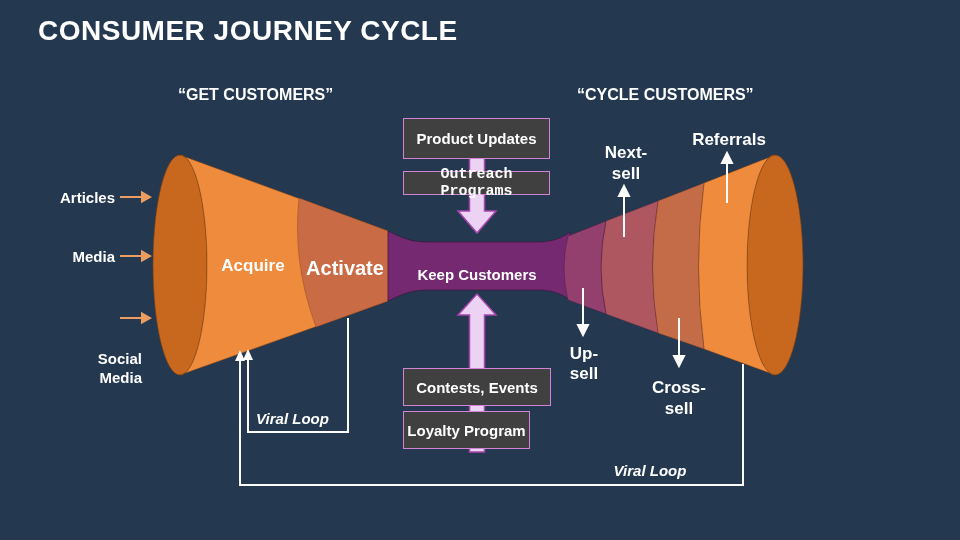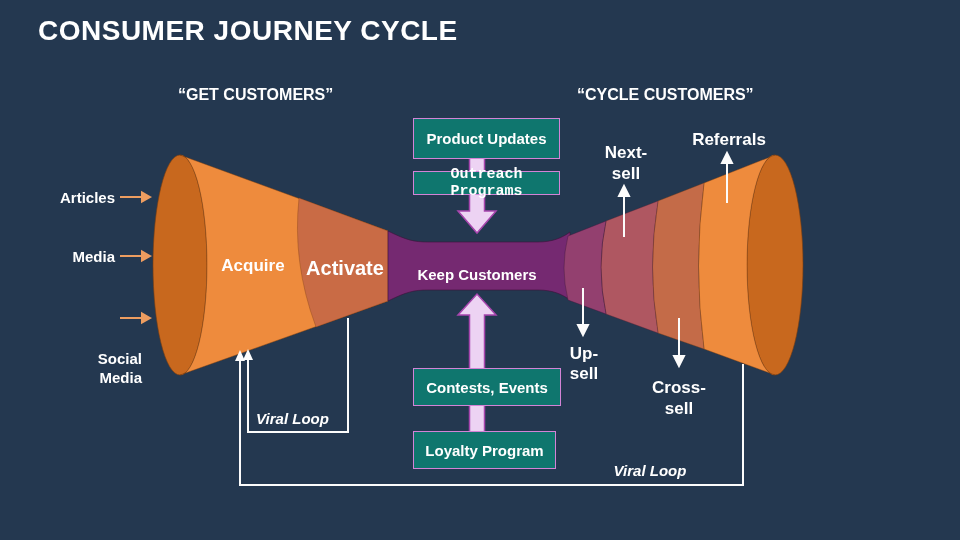--- a/index.html
+++ b/index.html
@@ -12,23 +12,23 @@
   #funnel-svg{position:absolute;left:0;top:0;width:960px;height:540px;}
   .abs{position:absolute;}
   .slide-title{left:38px;top:15px;font-size:28px;font-weight:bold;letter-spacing:.5px;color:#fff;}
   .zone-header{top:86px;width:210px;font-size:16px;font-weight:bold;color:#fff;}
   .input-label{font-size:15px;font-weight:bold;color:#fff;}
   .seg-label{font-weight:bold;color:#fff;text-align:center;}
   .grow-label{font-size:17px;font-weight:bold;color:#fff;text-align:center;line-height:21px;}
   .viral-label{font-size:15px;font-weight:bold;font-style:italic;color:#fff;text-align:center;}
   .mbox{
     left:403px;width:147px;height:39px;
-    background:#0f766e;border:1px solid #d383d6;box-sizing:border-box;
+    background:#404040;border:1px solid #d383d6;box-sizing:border-box;
     display:flex;align-items:center;justify-content:center;
-    font-size:15px;font-weight:bold;color:#fff;text-align:center;margin-left:10px;
+    font-size:15px;font-weight:bold;color:#fff;text-align:center;
   }
 </style>
 </head>
 <body>
 
 <div id="slide">
 
   <svg id="funnel-svg" viewBox="0 0 960 540" xmlns="http://www.w3.org/2000/svg">
 
     <ellipse cx="180" cy="265" rx="27" ry="110" fill="#C8681E" stroke="#7a3d10" stroke-opacity="0.6" stroke-width="1"></ellipse>
@@ -100,18 +100,18 @@
   </div>
   <div class="abs grow-label" style="left:629px;top:377px;width:100px;">
     <div>Cross-</div>
     <div>sell</div>
   </div>
 
   <div class="abs mbox" style="top:118px;height:41px;">Product Updates</div>
   <div class="abs mbox" style="top:171px;height:24px;font-family:Liberation Mono, monospace;">Outreach Programs</div>
 
   <div class="abs mbox" style="top:368px;width:148px;height:38px;">Contests, Events</div>
-  <div class="abs mbox" style="top:431px;width:143px;height:38px;">Loyalty Program</div>
+  <div class="abs mbox" style="top:411px;width:127px;height:38px;">Loyalty Program</div>
 
   <div class="abs viral-label" style="left:235px;top:410px;width:115px;">Viral Loop</div>
   <div class="abs viral-label" style="left:592px;top:462px;width:116px;">Viral Loop</div>
 
 </div>
 
 </body></html>

